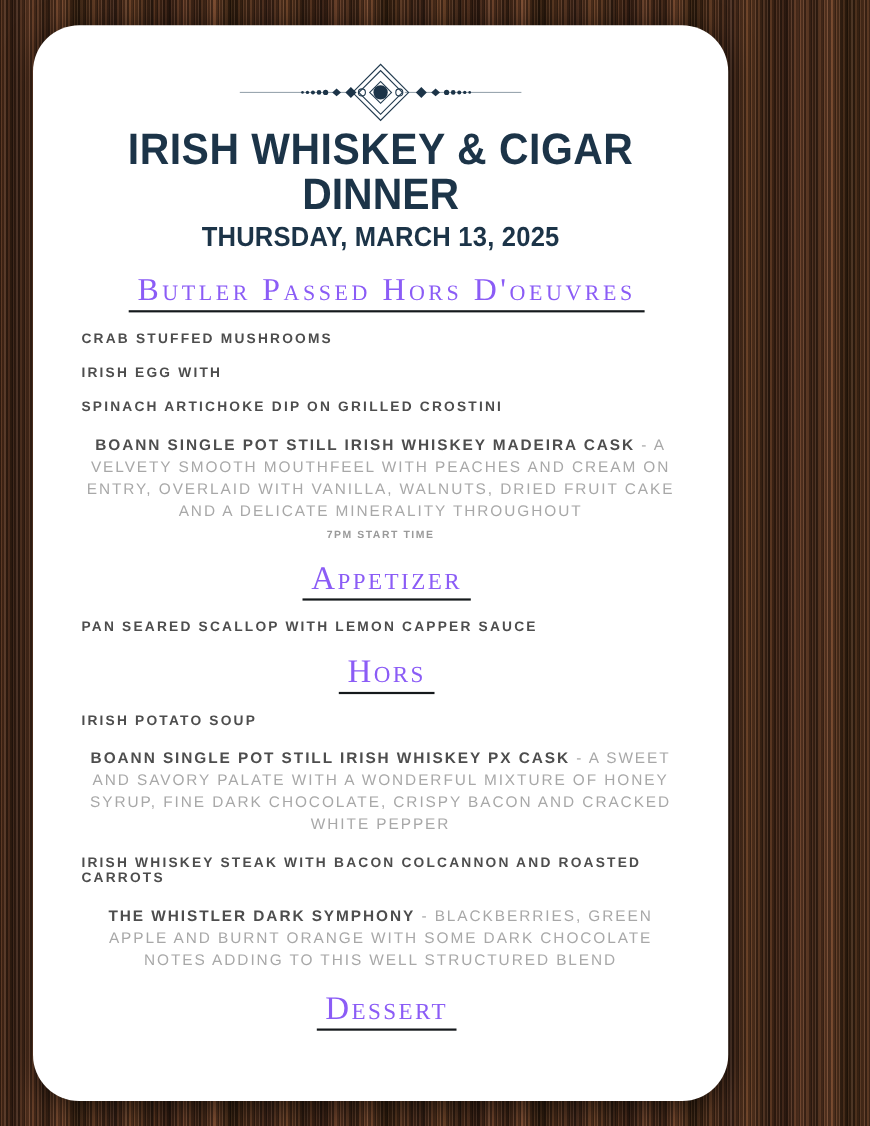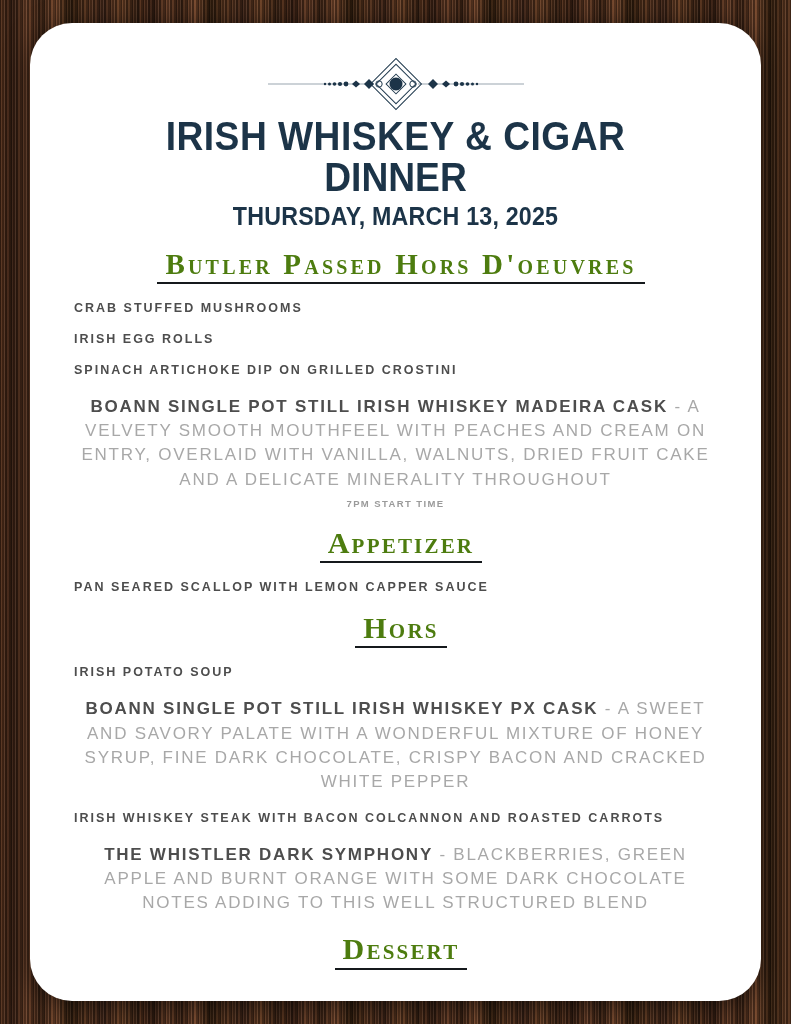--- a/index.html
+++ b/index.html
@@ -28,21 +28,21 @@
         #392214 140px),
       linear-gradient(90deg, #2c180e 0%, #5a3520 18%, #6d4227 40%,
                               #4a2c1a 62%, #6a4026 84%, #2a170d 100%);
     position:relative;
   }
 
   
   .card {
     position:absolute;
     left:30px; top:23px;
-    width:731px; height:978px;
+    width:632px; height:978px;
     background:#ffffff;
     border-radius:42px;
     box-shadow:0 4px 26px rgba(0,0,0,0.55);
     padding:30px 44px 0 44px;
     overflow:hidden;
   }
 
   
   .ornament-top {
     display:flex;
@@ -85,22 +85,22 @@
 
   
   .section-head {
     text-align:center;
     margin-top:16px;
     margin-bottom:2px;
   }
   .section-head .sh-inner {
     display:inline-block;
     font-family:"Liberation Serif", serif;
-    font-weight:bold;
-    color:#4d7c0f;
+    font-weight:normal;
+    color:#8b5cf6;
     font-variant:small-caps;
     font-size:30px;
     letter-spacing:2.2px;
     border-bottom:2.5px solid #15191c;
     padding:0 8px 1px 8px;
     line-height:1.18;
     margin-left:11px;
   }
   .section-head.wide .sh-inner { font-size:29px; letter-spacing:3.2px; }
 
@@ -109,21 +109,21 @@
     color:#4d4d4d;
     font-weight:bold;
     font-size:12.5px;
     letter-spacing:2.0px;
     margin-top:17px;
   }
 
   
   .pairing {
     text-align:center;
-    font-size:17px;
+    font-size:14px;
     letter-spacing:1.75px;
     line-height:1.42;
     color:#a8a8a8;
     margin-top:18px;
     padding:0 2px;
   }
   .pairing .whisky {
     color:#4d4d4d;
     font-weight:bold;
   }
@@ -180,21 +180,21 @@
 
   <div class="title-main">IRISH WHISKEY &amp; CIGAR</div>
   <div class="title-line2">DINNER</div>
   <div class="title-date">THURSDAY, MARCH 13, 2025</div>
 
   <div class="course first">
     <div class="section-head wide">
       <span class="sh-inner">Butler Passed Hors D'oeuvres</span>
     </div>
     <div class="dish">CRAB STUFFED MUSHROOMS</div>
-    <div class="dish">IRISH EGG ROLLS</div>
+    <div class="dish">IRISH EGG WITH</div>
     <div class="dish">SPINACH ARTICHOKE DIP ON GRILLED CROSTINI</div>
     <div class="pairing">
       <span class="whisky">BOANN SINGLE POT STILL IRISH WHISKEY MADEIRA CASK</span><span> - A VELVETY SMOOTH MOUTHFEEL WITH PEACHES AND CREAM ON ENTRY, OVERLAID WITH VANILLA, WALNUTS, DRIED FRUIT CAKE AND A DELICATE MINERALITY THROUGHOUT</span>
     </div>
     <div class="starttime">7PM START TIME</div>
   </div>
 
   <div class="course">
     <div class="section-head">
       <span class="sh-inner">Appetizer</span>

